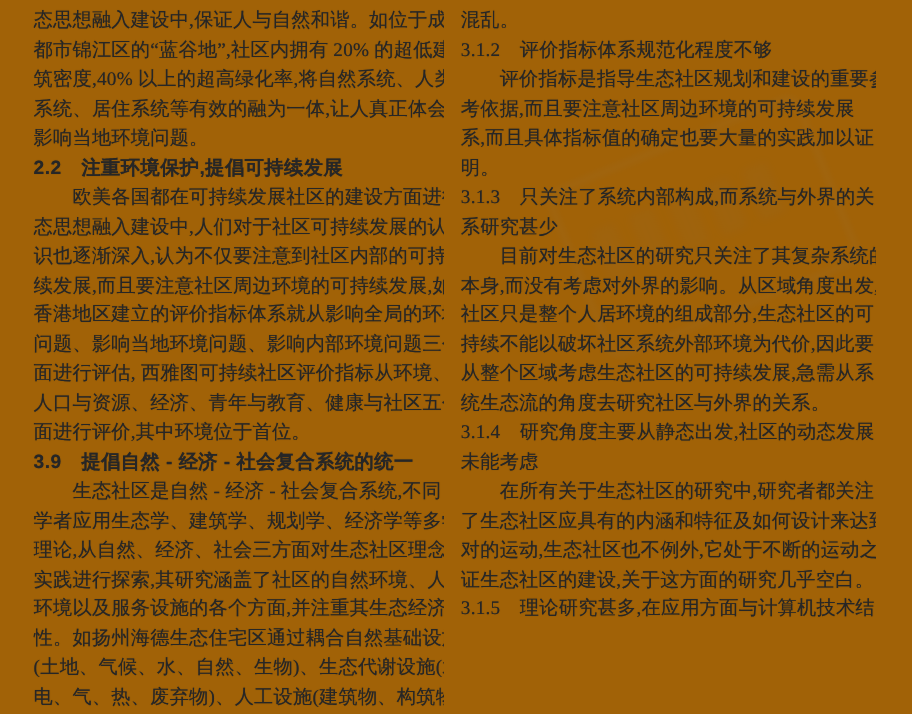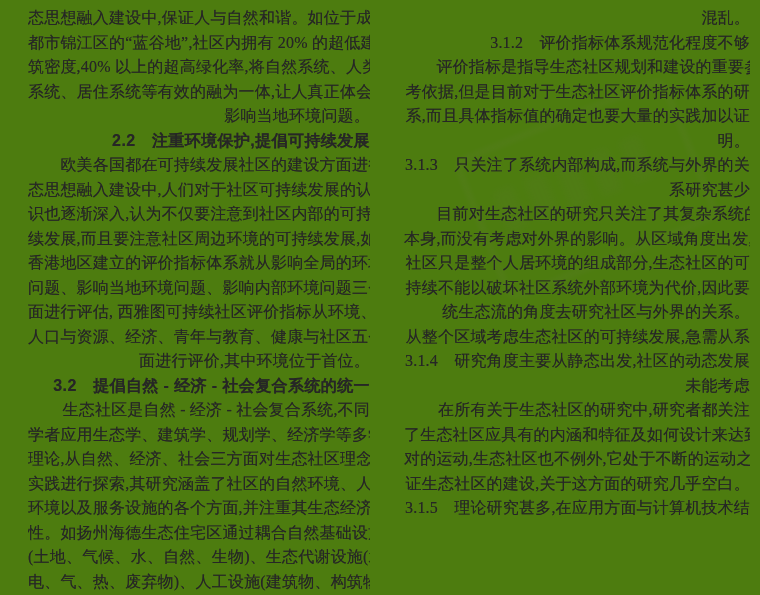--- a/index.html
+++ b/index.html
@@ -7,32 +7,31 @@
     padding: 0;
     width: 760px;
     height: 595px;
     overflow: hidden;
     background: #fcfcfa;
   }
   .page {
     position: relative;
     width: 760px;
     height: 595px;
-    background: #4d7c0f;
+    background: #a16207;
     font-family: "Liberation Serif", "DejaVu Serif", serif;
     color: #262626;
-    text-align: right;
   }
   .col {
     position: absolute;
     top: 6px;
     overflow: hidden;
   }
   .col-left  { left: 28px;  width: 342px; }
-  .col-right { left: 404px; width: 346px; }
+  .col-right { left: 384px; width: 346px; }
   .line {
     font-size: 16px;
     height: 24.5px;
     line-height: 24.5px;
     white-space: nowrap;
     overflow: hidden;
     letter-spacing: 0.2px;
     text-shadow: 0 0 0.6px rgba(40, 40, 40, 0.65);
   }
   .heading2 .line {
@@ -89,21 +88,21 @@
         <div class="line">态思想融入建设中,人们对于社区可持续发展的认</div>
         <div class="line">识也逐渐深入,认为不仅要注意到社区内部的可持</div>
         <div class="line">续发展,而且要注意社区周边环境的可持续发展,如</div>
         <div class="line">香港地区建立的评价指标体系就从影响全局的环境</div>
         <div class="line">问题、影响当地环境问题、影响内部环境问题三个方</div>
         <div class="line">面进行评估, 西雅图可持续社区评价指标从环境、</div>
         <div class="line">人口与资源、经济、青年与教育、健康与社区五个方</div>
         <div class="line">面进行评价,其中环境位于首位。</div>
       </div>
       <div class="block heading2">
-        <div class="line">3.2　提倡自然 - 经济 - 社会复合系统的统一</div>
+        <div class="line">3.9　提倡自然 - 经济 - 社会复合系统的统一</div>
       </div>
       <div class="block body">
         <div class="line">　　生态社区是自然 - 经济 - 社会复合系统,不同</div>
         <div class="line">学者应用生态学、建筑学、规划学、经济学等多学科</div>
         <div class="line">理论,从自然、经济、社会三方面对生态社区理念和</div>
         <div class="line">实践进行探索,其研究涵盖了社区的自然环境、人工</div>
         <div class="line">环境以及服务设施的各个方面,并注重其生态经济</div>
         <div class="line">性。如扬州海德生态住宅区通过耦合自然基础设施</div>
         <div class="line">(土地、气候、水、自然、生物)、生态代谢设施(水、</div>
         <div class="line">电、气、热、废弃物)、人工设施(建筑物、构筑物、设</div>
@@ -111,35 +110,35 @@
     </div>
   <div class="col col-right">
       <div class="block body">
         <div class="line">混乱。</div>
       </div>
       <div class="block heading3">
         <div class="line">3.1.2　评价指标体系规范化程度不够</div>
       </div>
       <div class="block body">
         <div class="line">　　评价指标是指导生态社区规划和建设的重要参</div>
-        <div class="line">考依据,但是目前对于生态社区评价指标体系的研</div>
+        <div class="line">考依据,而且要注意社区周边环境的可持续发展</div>
         <div class="line">系,而且具体指标值的确定也要大量的实践加以证</div>
         <div class="line">明。</div>
       </div>
       <div class="block heading3">
         <div class="line">3.1.3　只关注了系统内部构成,而系统与外界的关</div>
         <div class="line">系研究甚少</div>
       </div>
       <div class="block body">
         <div class="line">　　目前对生态社区的研究只关注了其复杂系统的</div>
         <div class="line">本身,而没有考虑对外界的影响。从区域角度出发,</div>
         <div class="line">社区只是整个人居环境的组成部分,生态社区的可</div>
         <div class="line">持续不能以破坏社区系统外部环境为代价,因此要</div>
+        <div class="line">从整个区域考虑生态社区的可持续发展,急需从系</div>
         <div class="line">统生态流的角度去研究社区与外界的关系。</div>
-        <div class="line">从整个区域考虑生态社区的可持续发展,急需从系</div>
       </div>
       <div class="block heading3">
         <div class="line">3.1.4　研究角度主要从静态出发,社区的动态发展</div>
         <div class="line">未能考虑</div>
       </div>
       <div class="block body">
         <div class="line">　　在所有关于生态社区的研究中,研究者都关注</div>
         <div class="line">了生态社区应具有的内涵和特征及如何设计来达到</div>
         <div class="line">对的运动,生态社区也不例外,它处于不断的运动之</div>
         <div class="line">证生态社区的建设,关于这方面的研究几乎空白。</div>

